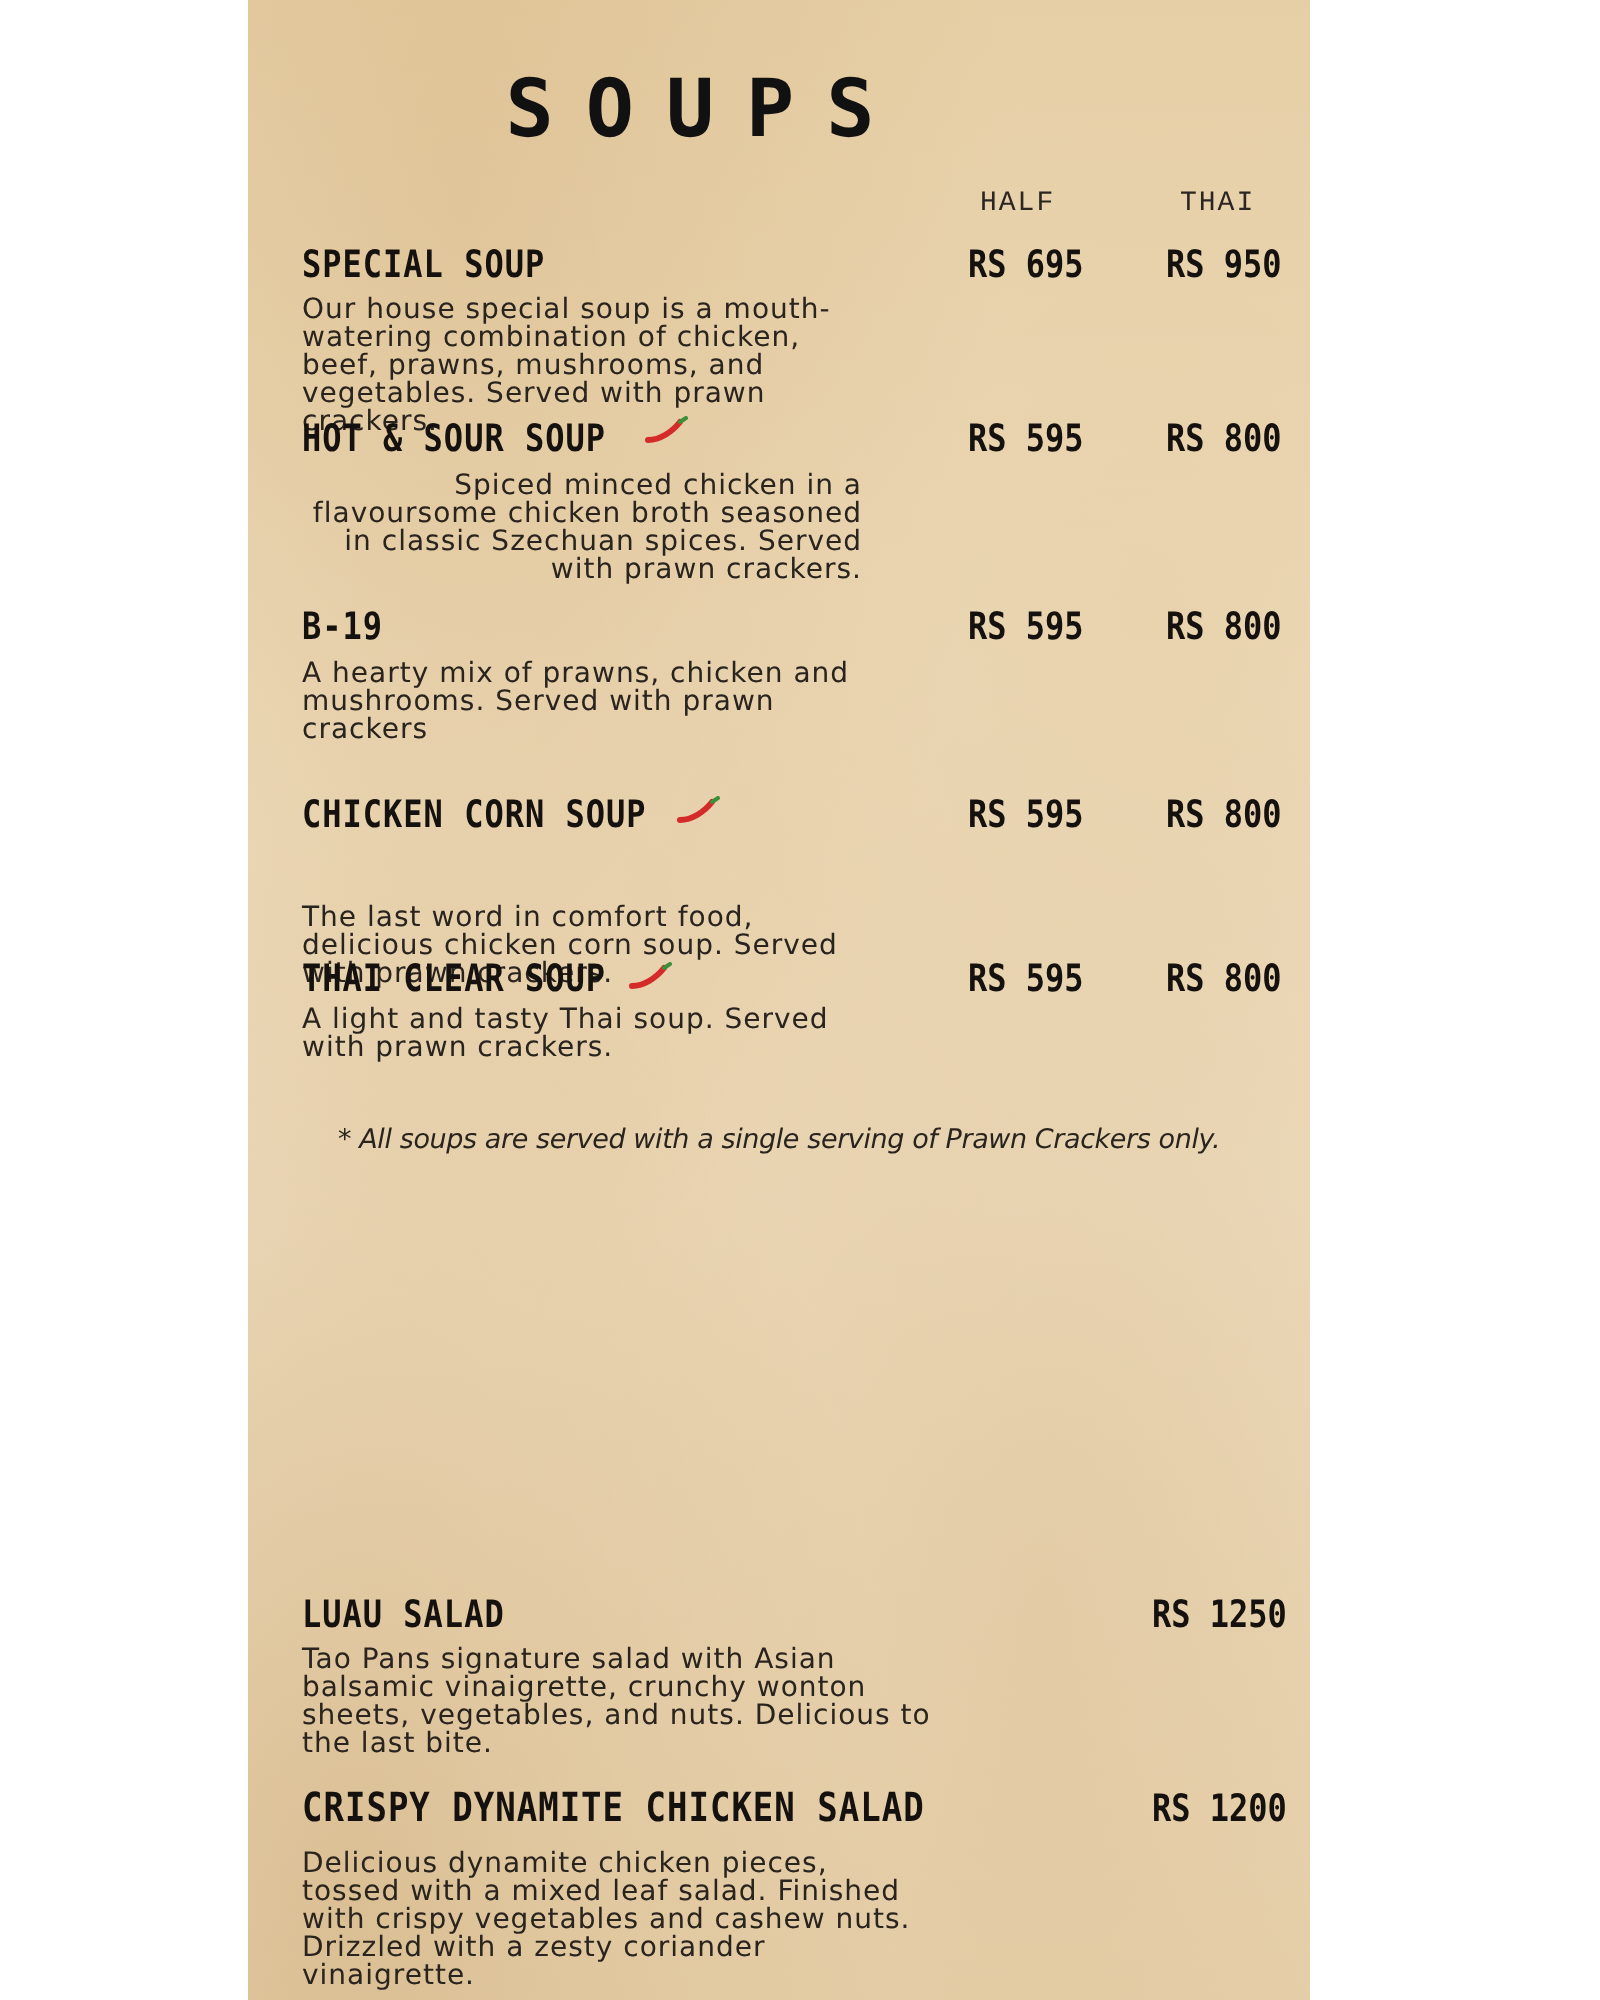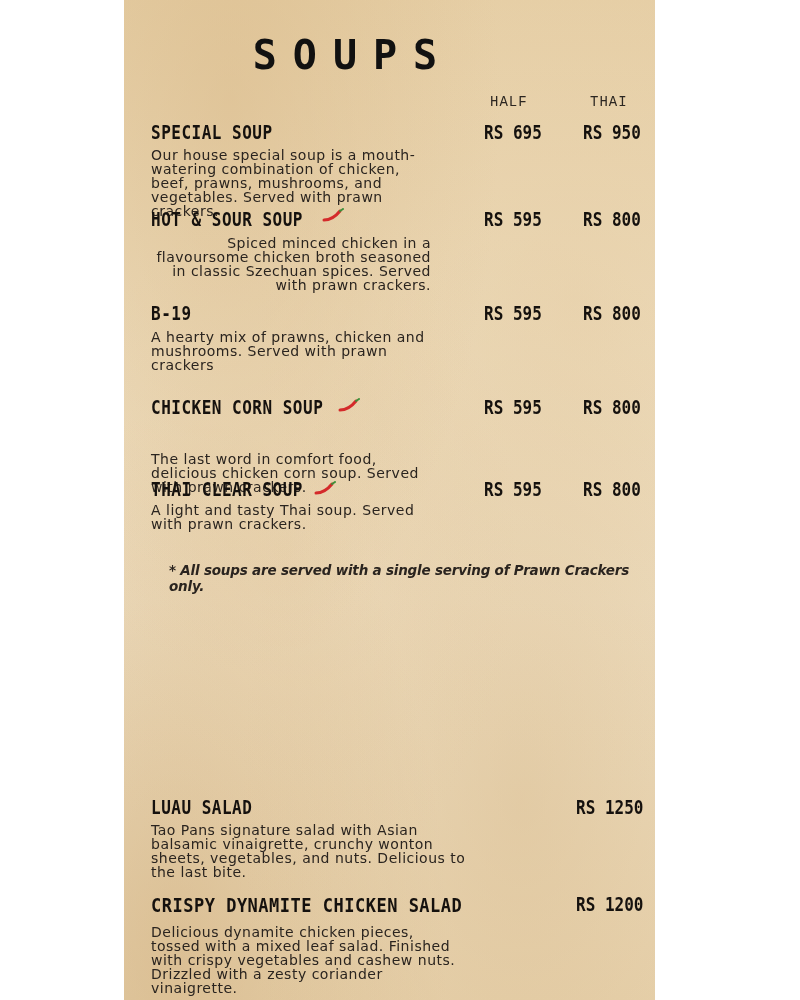--- a/index.html
+++ b/index.html
@@ -35,21 +35,21 @@
     font-size:16px; color:#15110e; transform:scaleY(1.18); transform-origin:left top;
     white-space:nowrap;
   }
   .desc {
     position:absolute; left:27px; width:280px; font-size:14px; line-height:14px;
     letter-spacing:0.5px; color:#2a241f;
   }
   .chili { position:absolute; width:24px; height:14px; }
   .note {
     position:absolute; left:45px; top:562px; font-style:italic; font-size:13.5px;
-    color:#2a241f; letter-spacing:-0.2px;font-weight:bold;
+    color:#2a241f; letter-spacing:-0.2px;
   }
 </style>
 </head>
 <body>
 
 <div class="page">
 
   <div class="section-title" style="top:32px;font-size:40px;">SOUPS</div>
   <div class="col-head" style="left:366px;top:94px;">HALF</div>
   <div class="col-head" style="left:466px;top:94px;">THAI</div>

